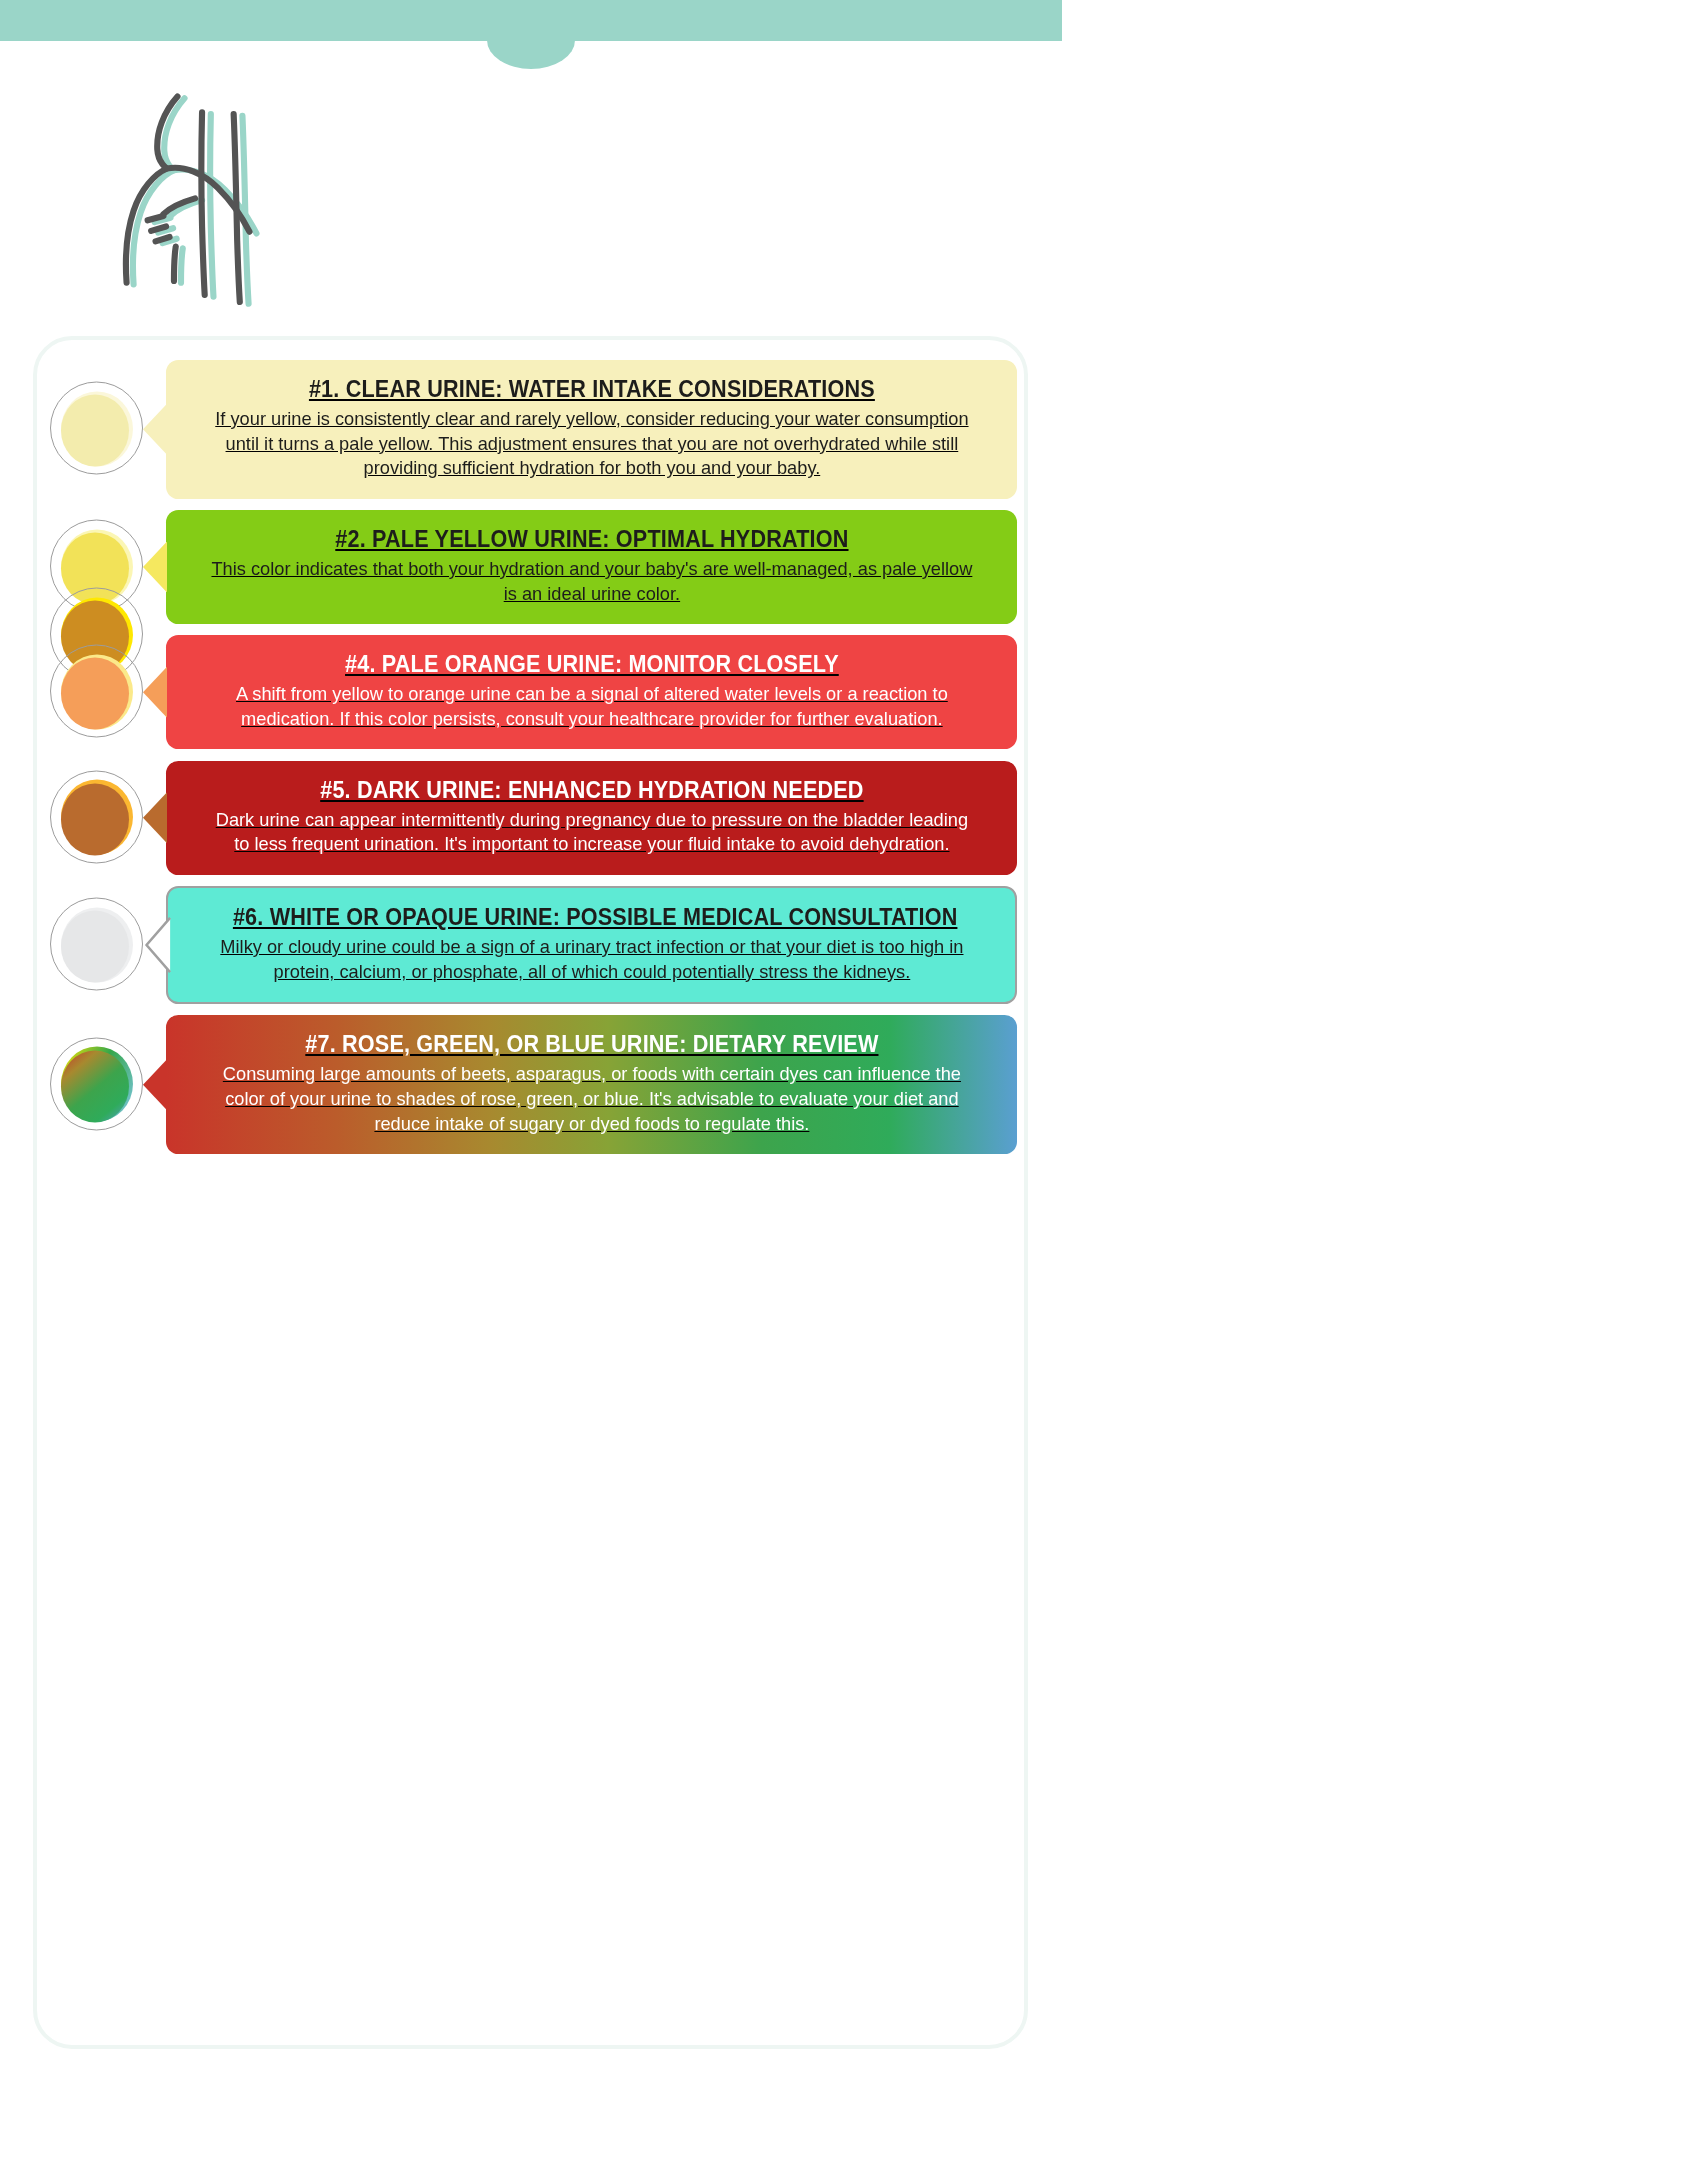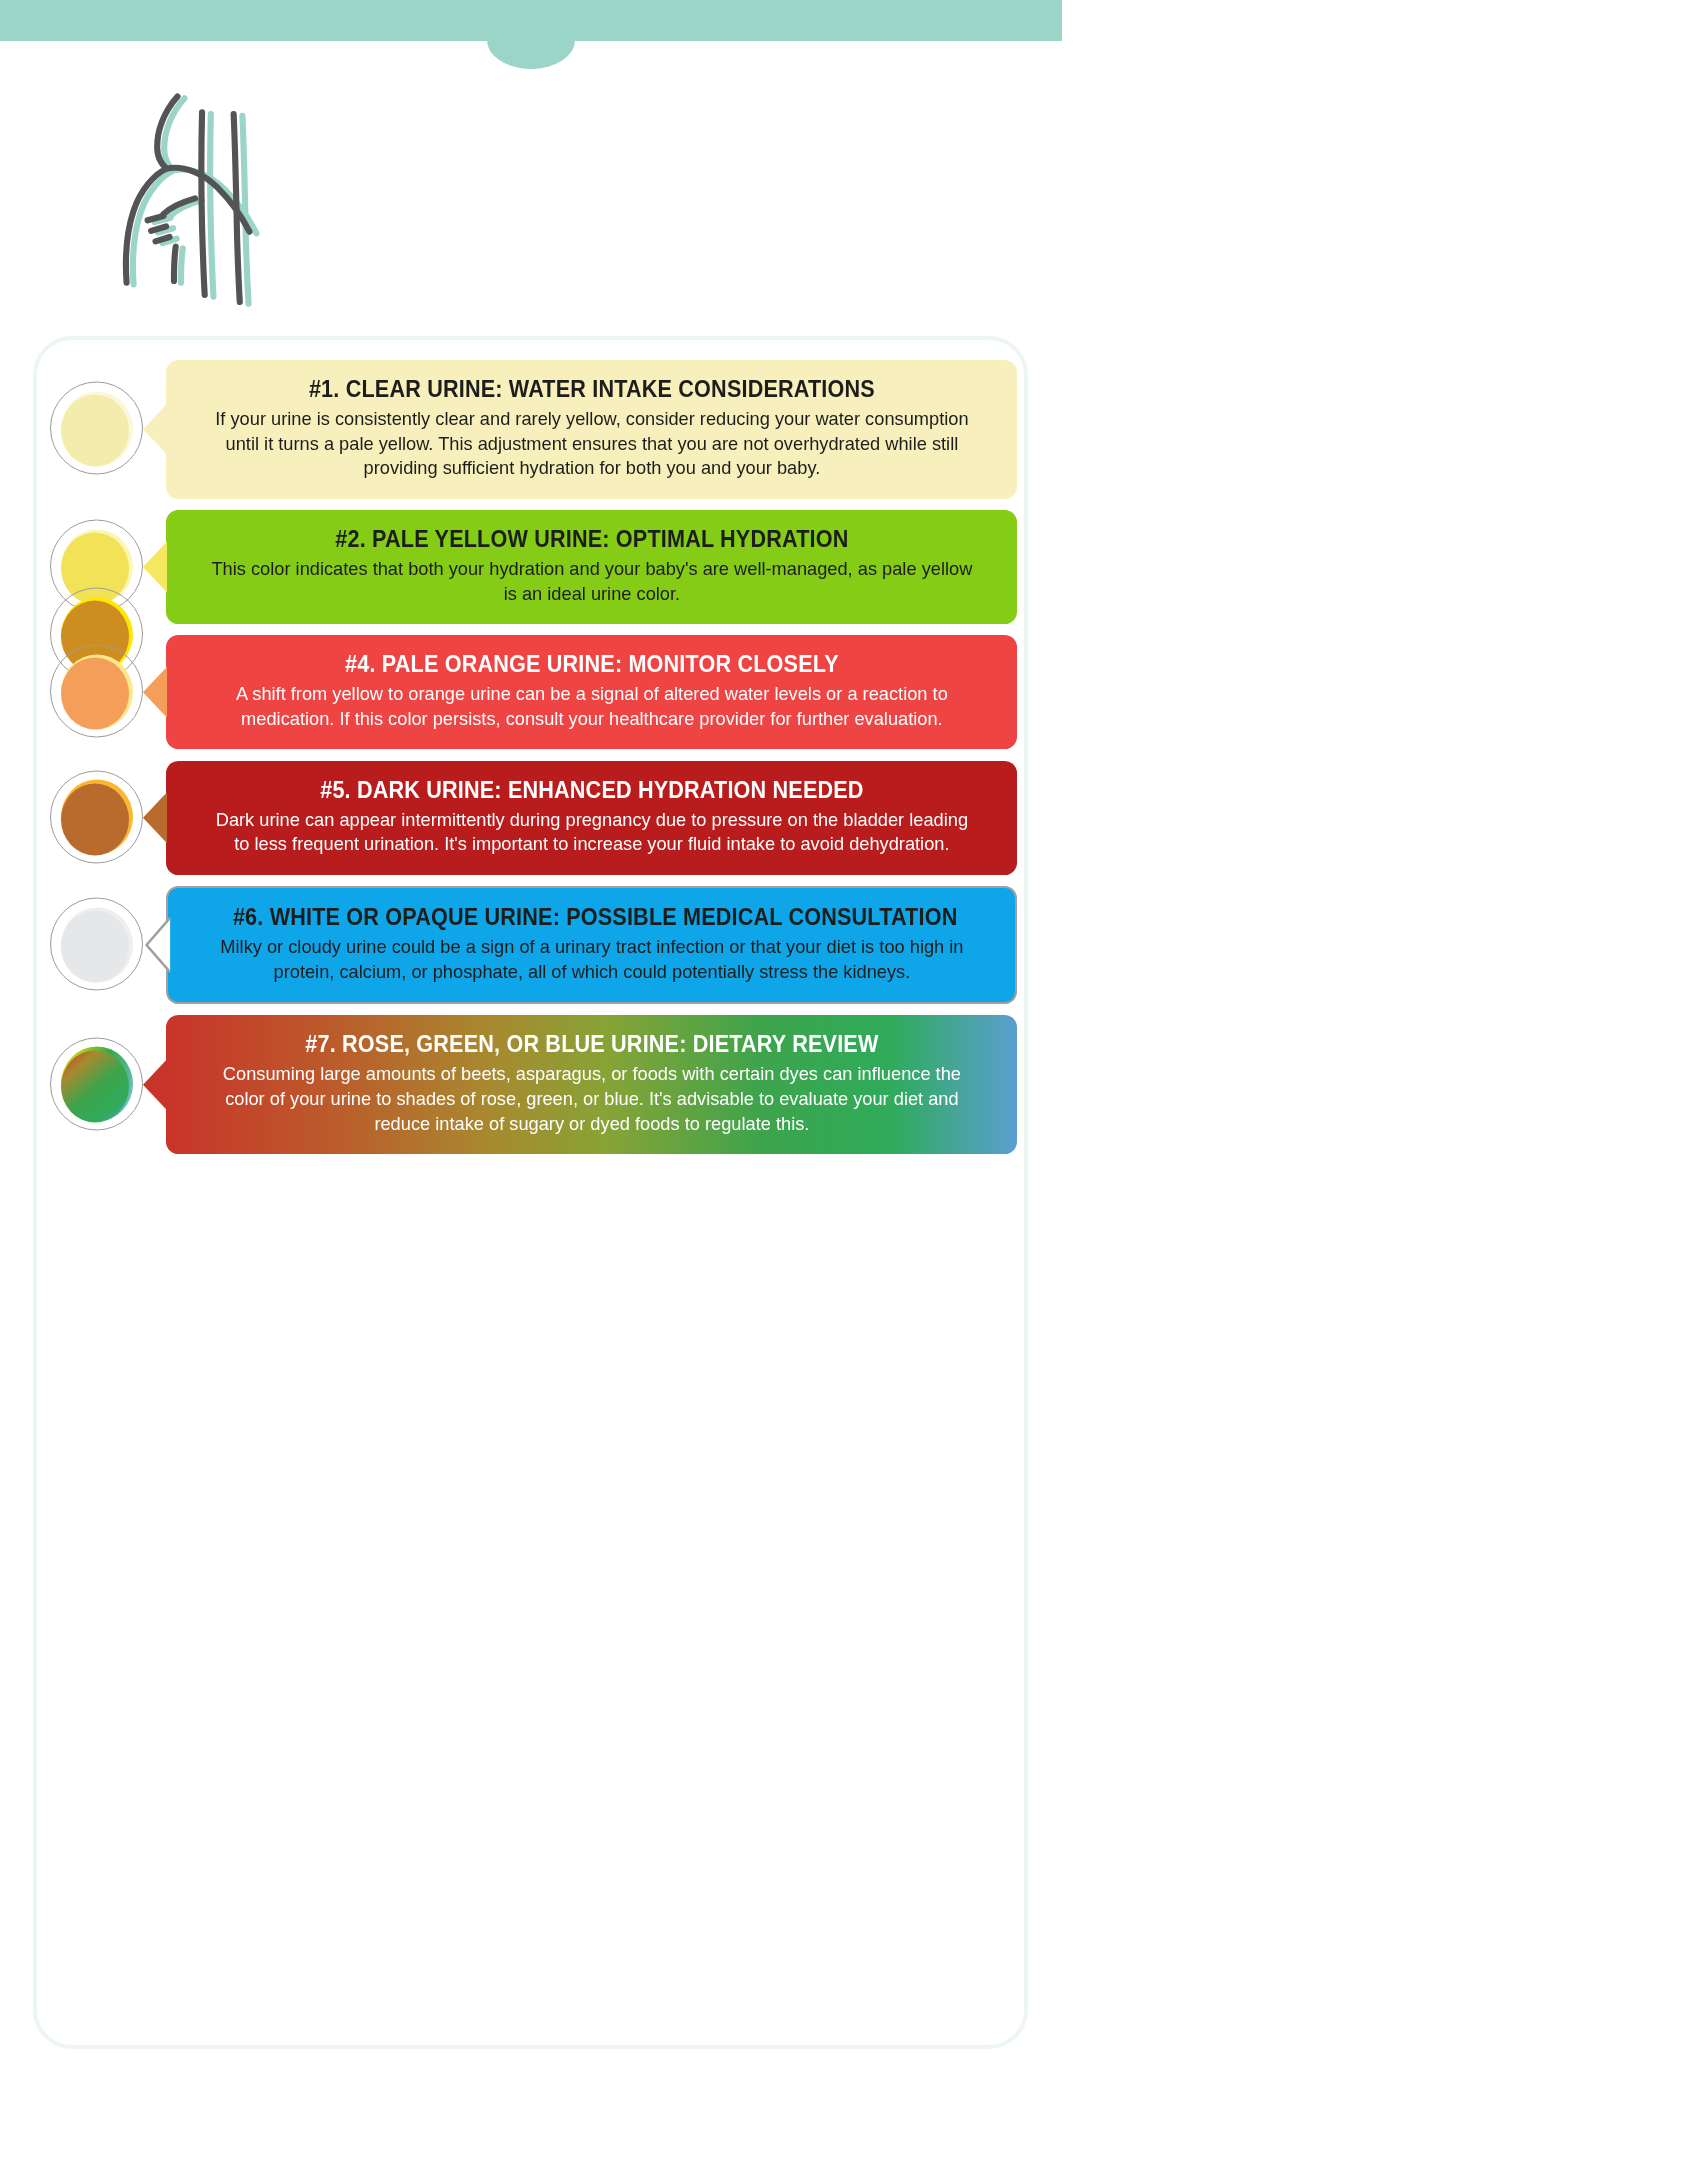--- a/index.html
+++ b/index.html
@@ -129,24 +129,25 @@
 
   
   .bubble {
     position: relative;
     margin-left: 166px;
     width: 851px;
     border-radius: 12.3px;
     box-sizing: border-box;
     padding: 15px 24.6px 17.6px 24.6px;
     min-height: 97px;
+    text-decoration: underline;
   }
   .bubble.outlined {
     border: 2.6px solid #a0a0a0;
-    background: #0ea5e9;
+    background: #5eead4;
   }
   
   .bubble .notch {
     position: absolute;
     left: -23px;
     top: 50%;
     transform: translateY(-50%);
     width: 24px;
     height: 51px;
     clip-path: polygon(100% 0, 0 50%, 100% 100%);

